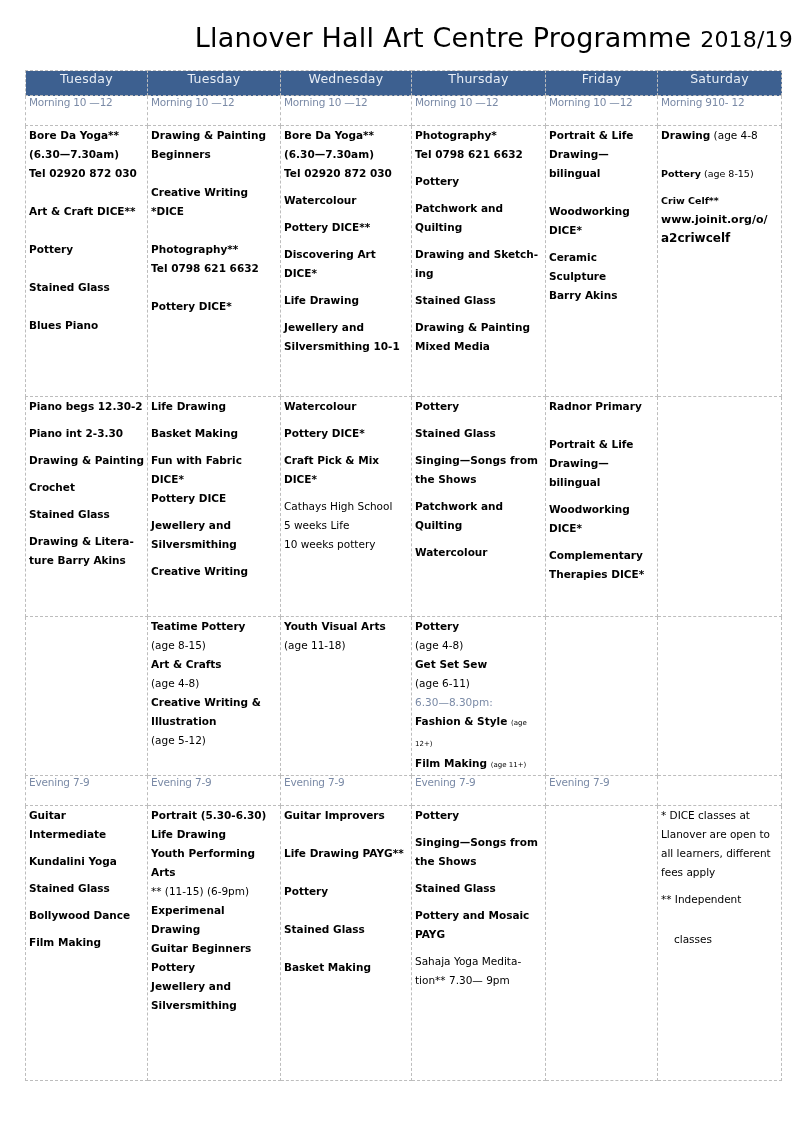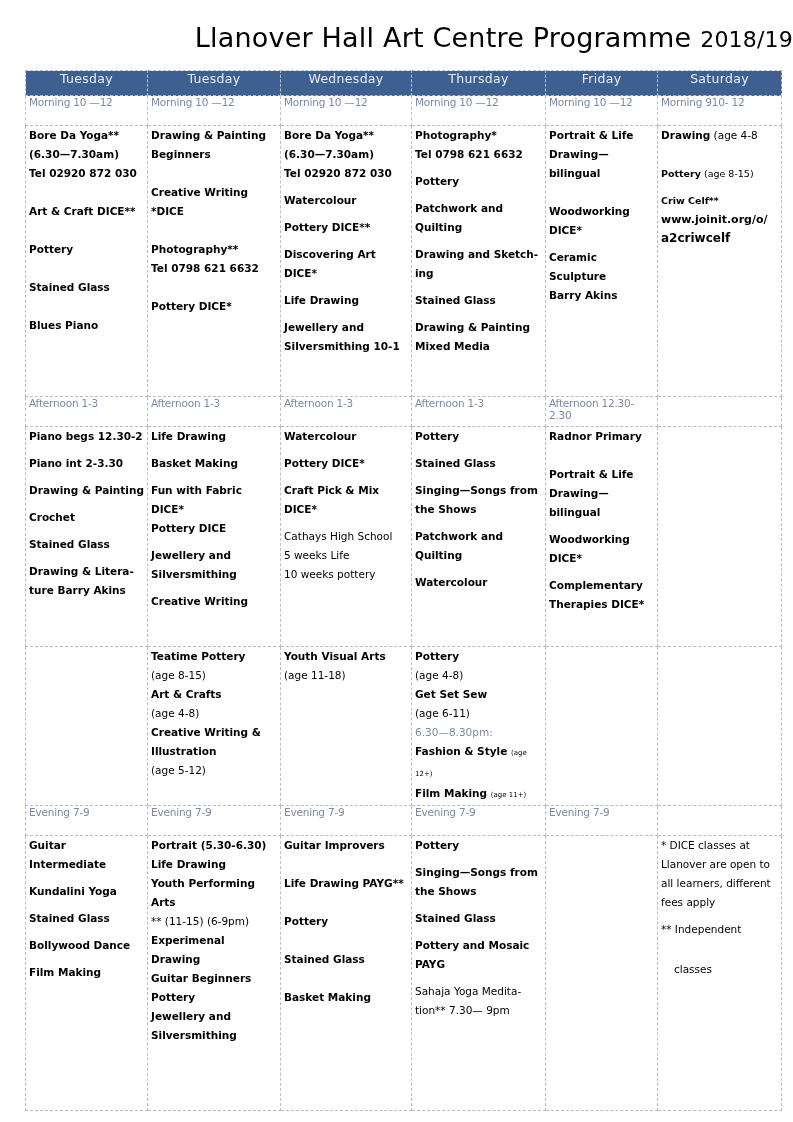--- a/index.html
+++ b/index.html
@@ -126,28 +126,20 @@
       <span class="b"><span>Drawing</span><span style="font-weight:normal"> (age 4-8</span></span>
       <span class="gapL"></span>
       <span class="b" style="font-size:9.5px"><span>Pottery</span><span style="font-weight:normal"> (age 8-15)</span></span>
       <span class="gap"></span>
       <span class="b" style="font-size:9.5px">Criw Celf**</span>
       <span class="b" style="font-size:11px">www.joinit.org/o/</span>
       <span class="b" style="font-size:12px">a2criwcelf</span>
     </td>
   </tr>
 
-  <tr>
-    <td class="slot">Afternoon 1-3</td>
-    <td class="slot">Afternoon 1-3</td>
-    <td class="slot">Afternoon 1-3</td>
-    <td class="slot">Afternoon 1-3</td>
-    <td class="slot">Afternoon 12.30-2.30</td>
-    <td class="slot"></td>
-  </tr>
   <tr style="height:220px">
     <td class="content">
       <span class="b">Piano begs 12.30-2</span>
       <span class="gap"></span>
       <span class="b">Piano int 2-3.30</span>
       <span class="gap"></span>
       <span class="b">Drawing &amp; Painting</span>
       <span class="gap"></span>
       <span class="b">Crochet</span>
       <span class="gap"></span>

